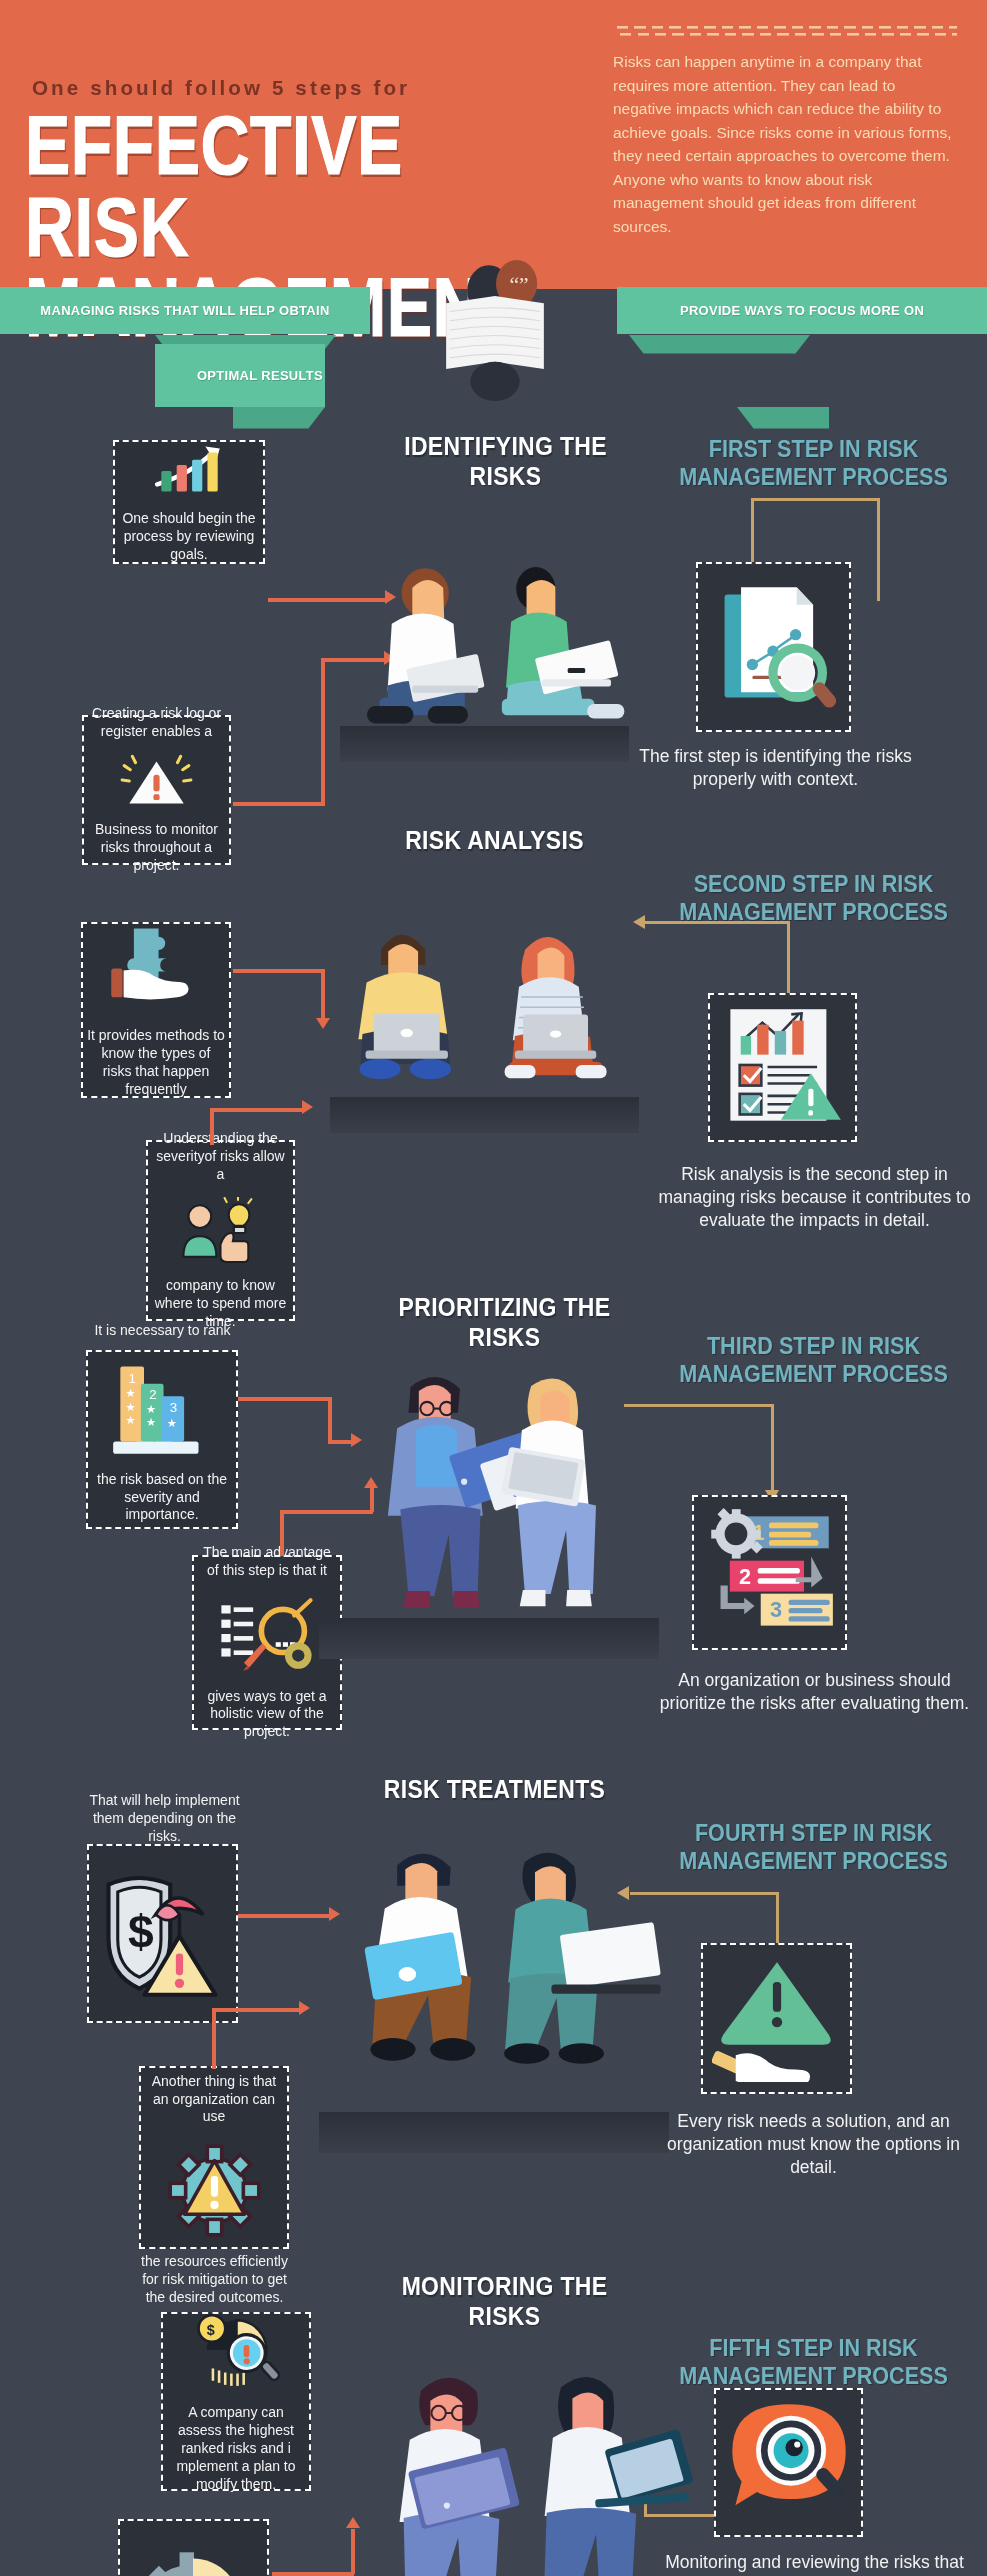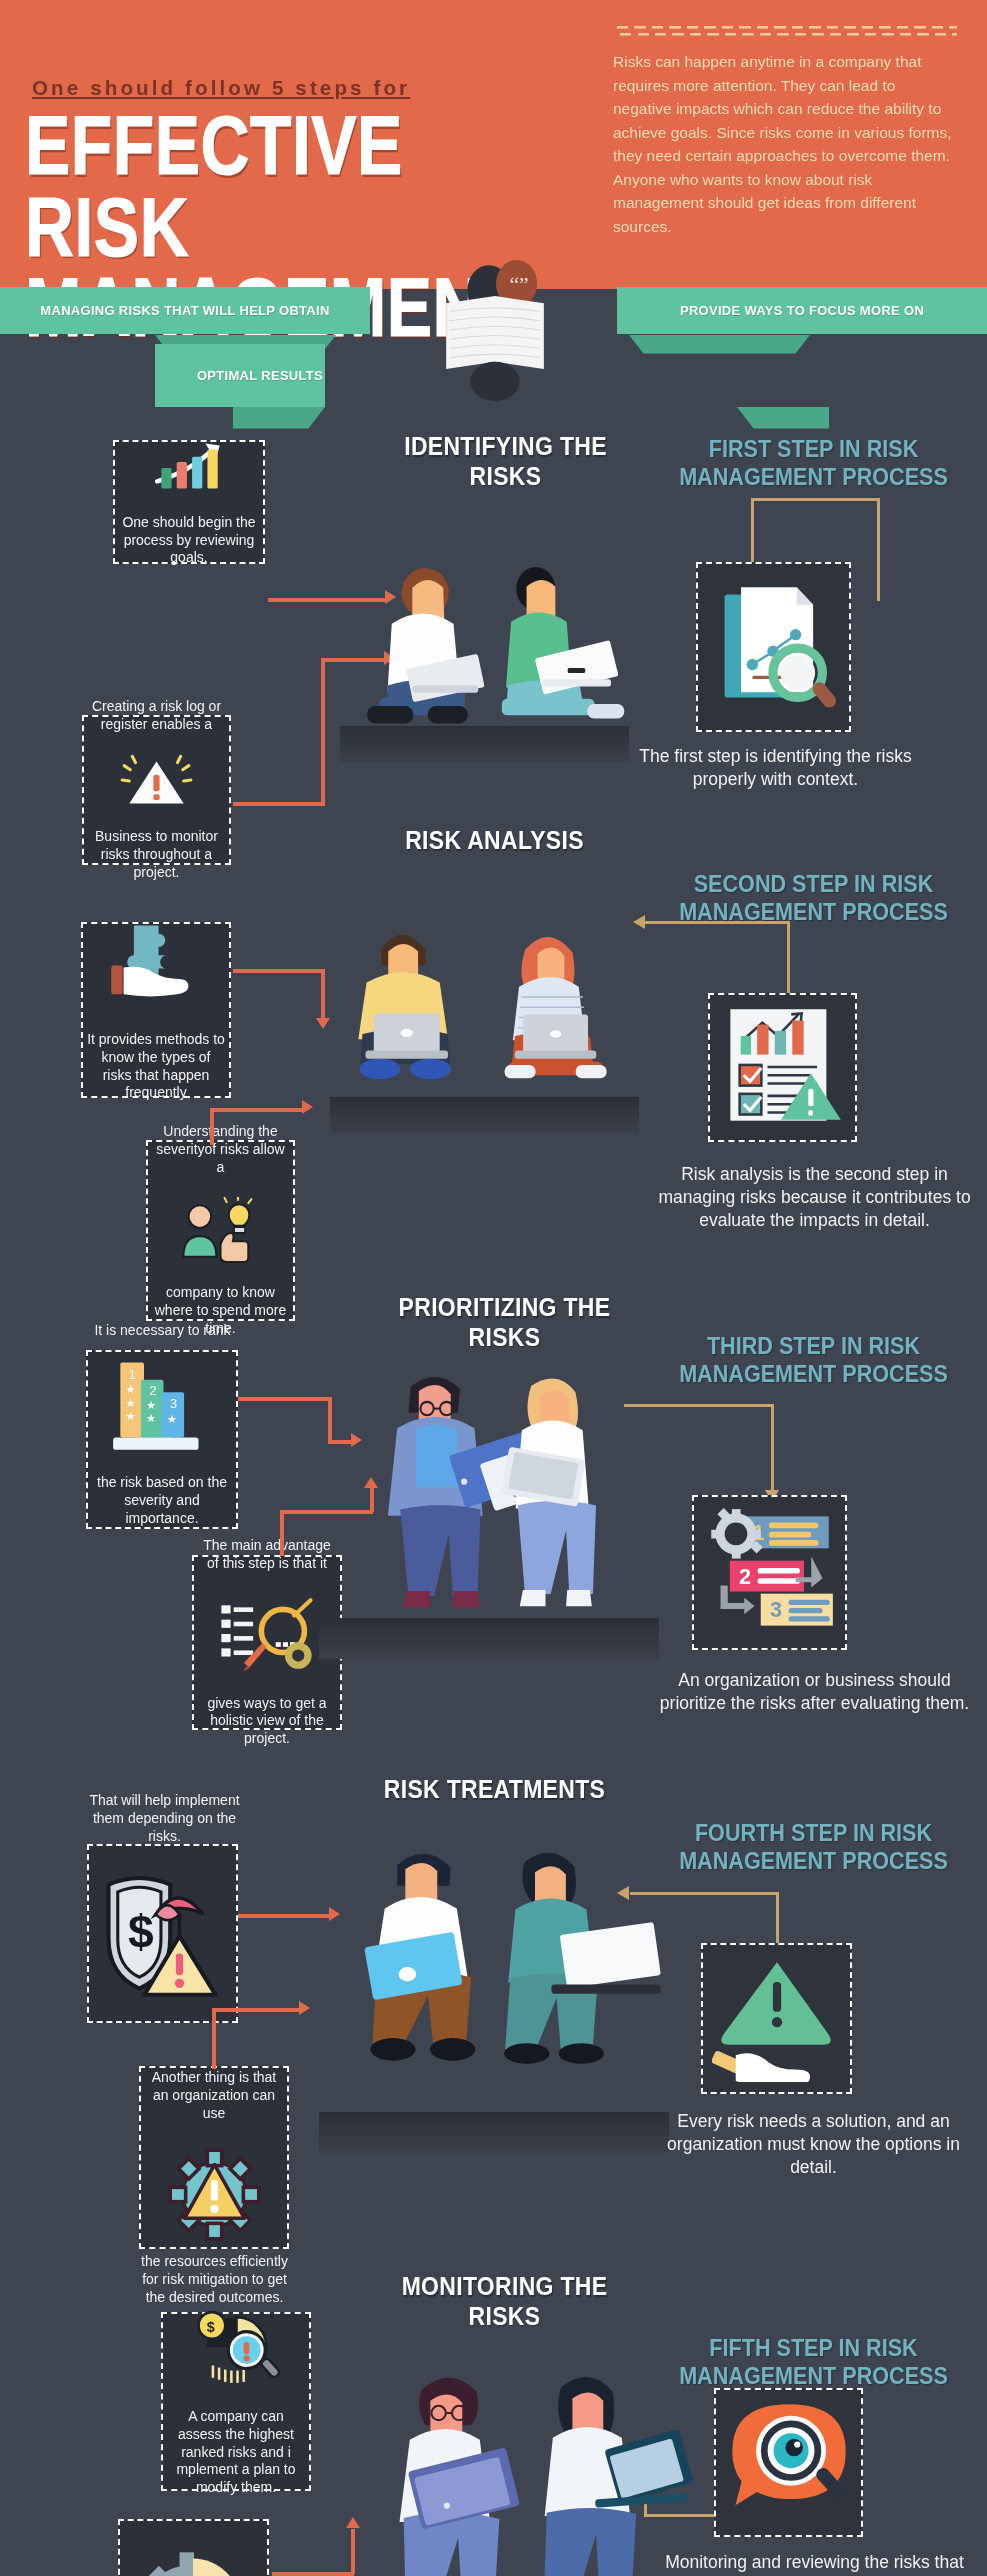--- a/index.html
+++ b/index.html
@@ -20,21 +20,21 @@
 
   
   .header {
     position: absolute; left: 0; top: 0;
     width: 987px; height: 289px;
     background: #e2694a;
   }
   .header-kicker {
     position: absolute; left: 32px; top: 76px;
     font-size: 20.6px; letter-spacing: 3.1px;
-    color: #7b3325; font-weight: 700; text-decoration: underline;
+    color: #7b3325; font-weight: 700;
   }
   .header-title {
     position: absolute; left: 25px; top: 106px;
     width: 515px;
     font-size: 70px; line-height: 0.98;
     font-weight: 700; letter-spacing: 0.5px;
     color: #ffffff;
     -webkit-text-stroke: 1px #ffffff;
     text-shadow: 1.5px 2.1px 0 rgba(120,45,30,0.55);
     font-family: "Liberation Sans Narrow", "Liberation Sans", sans-serif;
@@ -111,21 +111,21 @@
   .note {
     position: absolute;
     border: 2.1px dashed #ffffff;
     background: rgba(38,42,51,0.78);
     color: #f3f3f3;
     text-align: center;
     font-size: 14px; line-height: 1.28;
     padding: 5.2px 4.1px;
     display: flex; flex-direction: column;
     align-items: center; justify-content: center;
-    gap: 20px;
+    gap: 13px;
   }
   .note .ntxt { display: block; width: 100%; }
   .note-free {
     position: absolute;
     text-align: center;
     font-size: 14px; line-height: 1.28; color: #f3f3f3;
   }
   .icon-box { display:flex; align-items:center; justify-content:center; }
 
   

